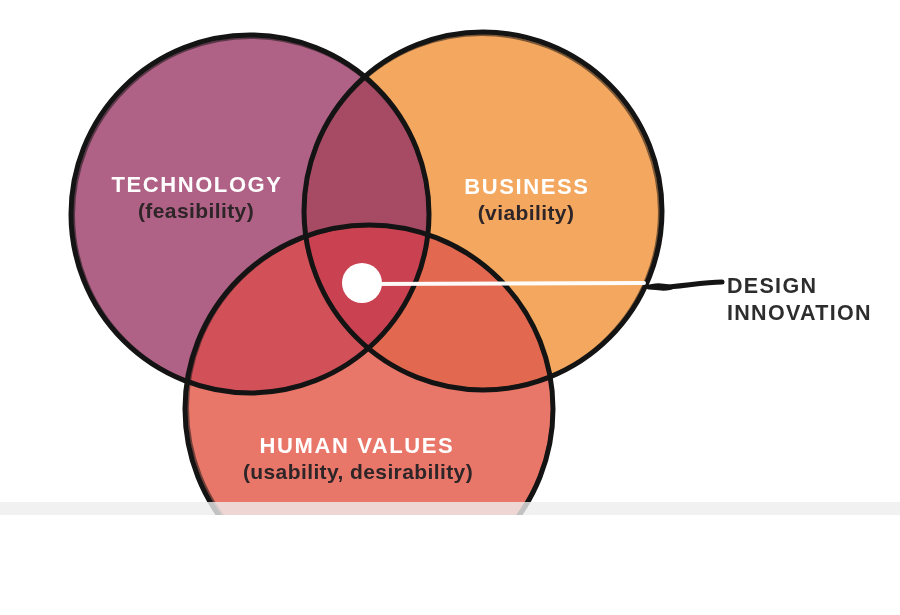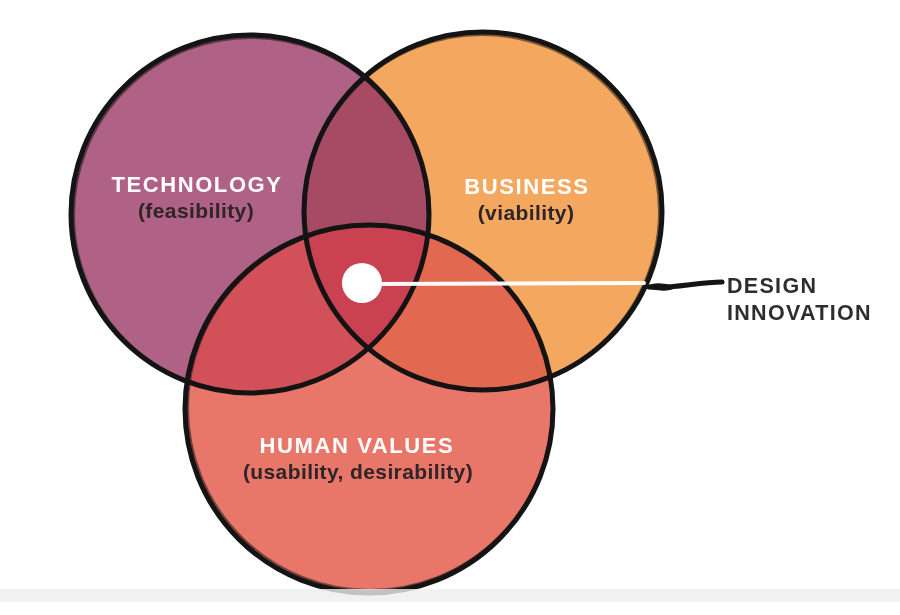--- a/index.html
+++ b/index.html
@@ -3,21 +3,21 @@
 <meta charset="utf-8">
 <style>
   html, body {
     margin: 0;
     padding: 0;
     background: #ffffff;
   }
   .stage {
     position: relative;
     width: 900px;
-    height: 602px;
+    height: 515px;
     background: #ffffff;
     overflow: hidden;
   }
   svg { display: block; }
   .lbl {
     font-family: "Liberation Sans", sans-serif;
     font-weight: bold;
   }
   .lbl-main  { font-size: 22px;   letter-spacing: 1.6px; }
   .lbl-sub   { font-size: 21px;   letter-spacing: 0.4px; }

